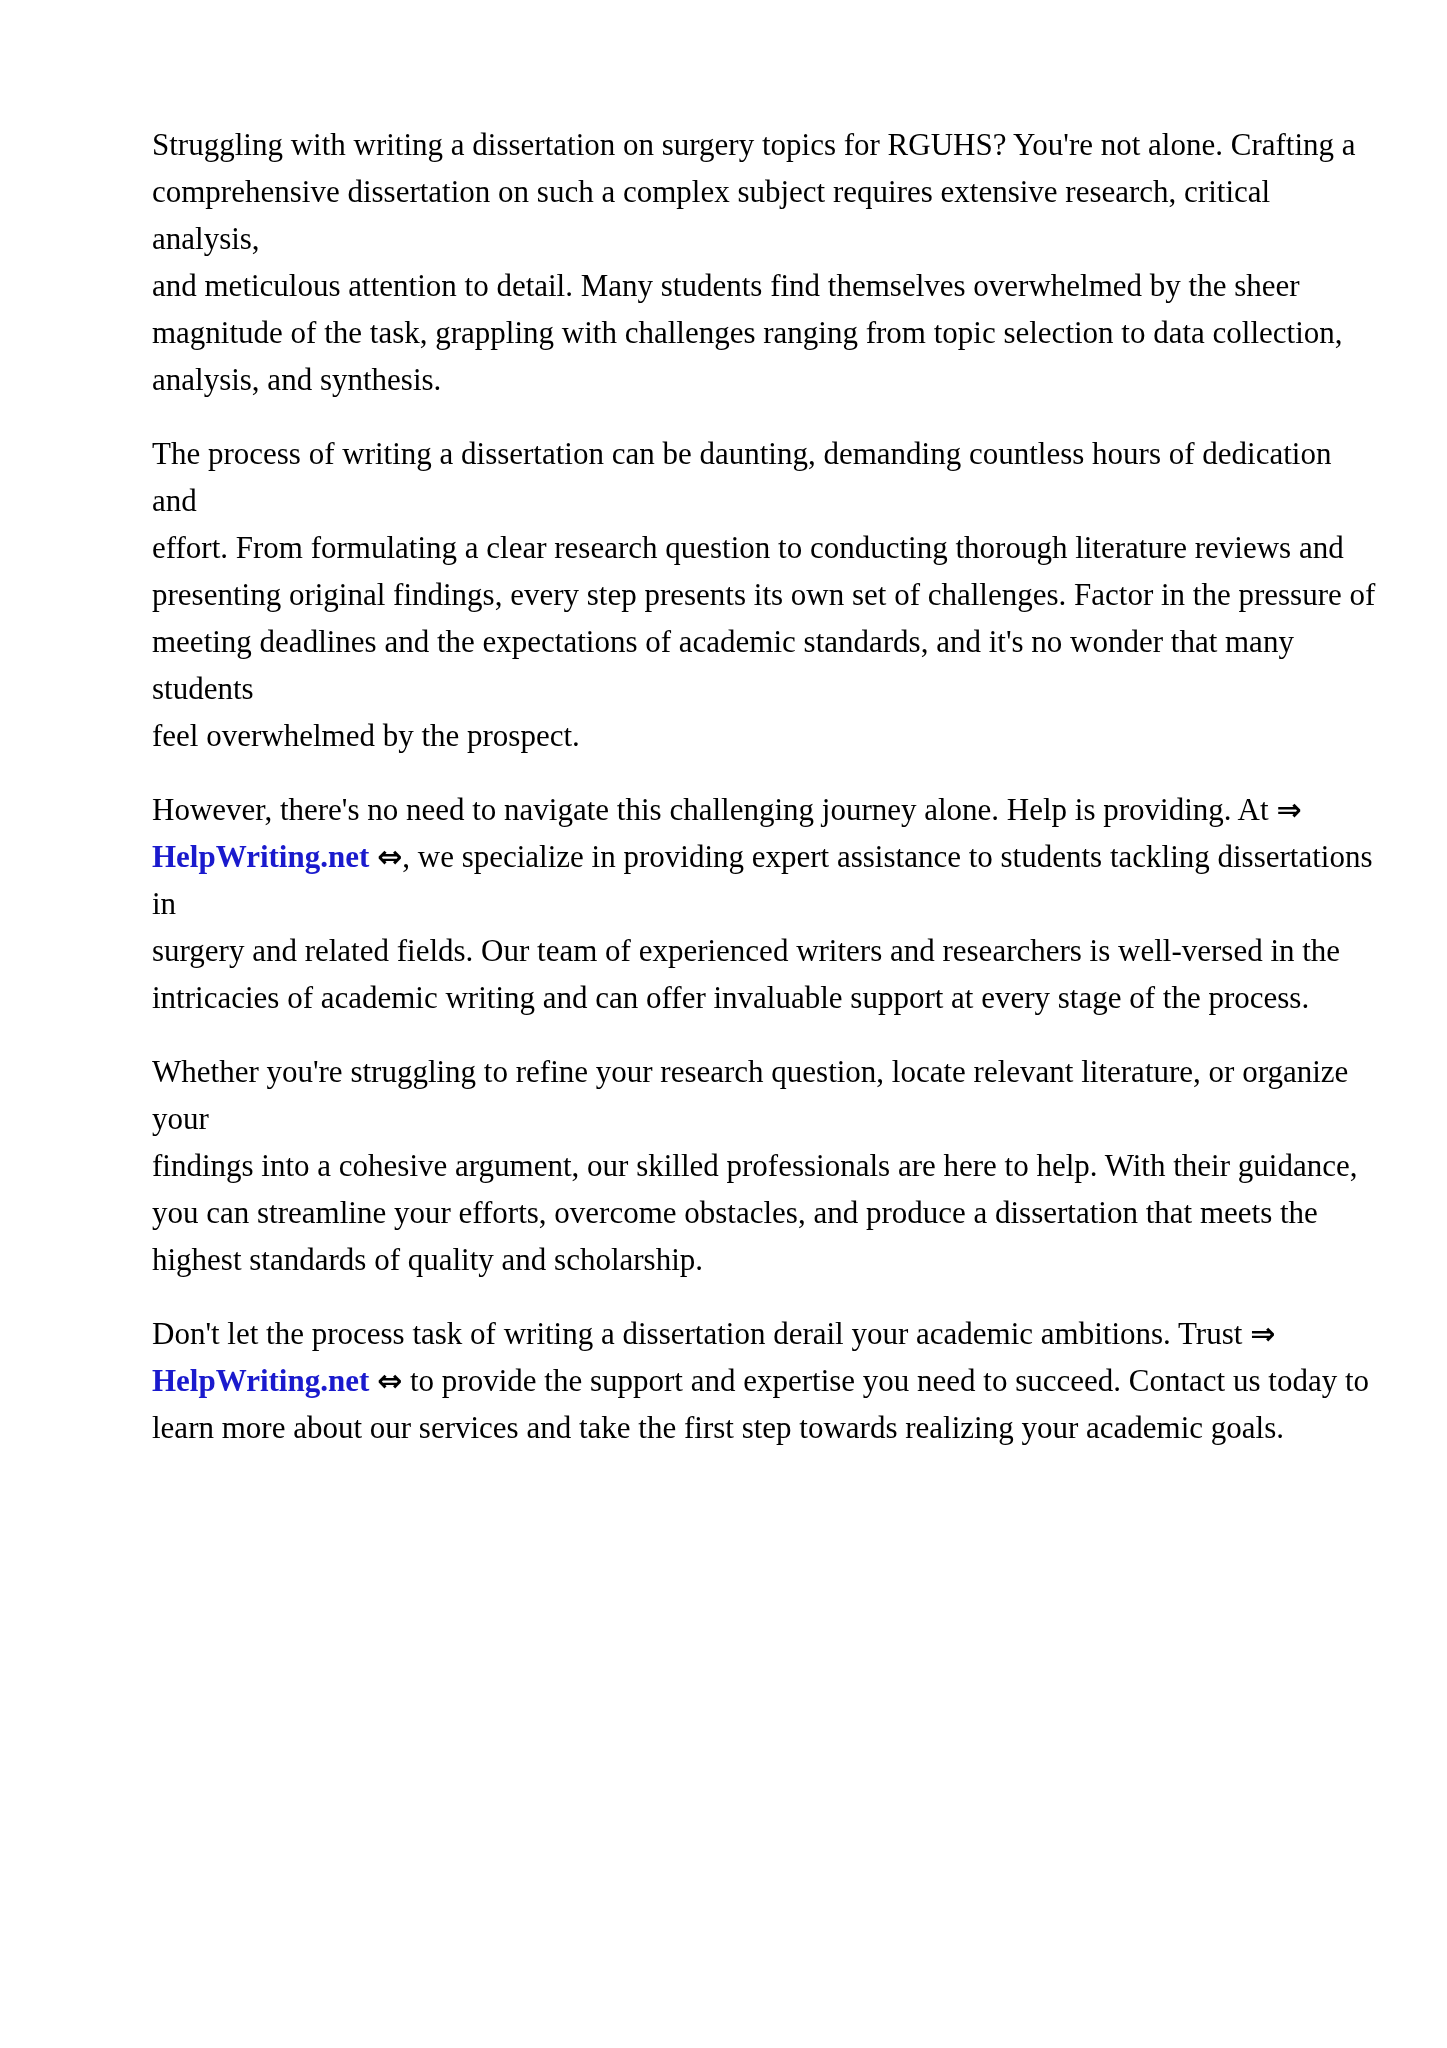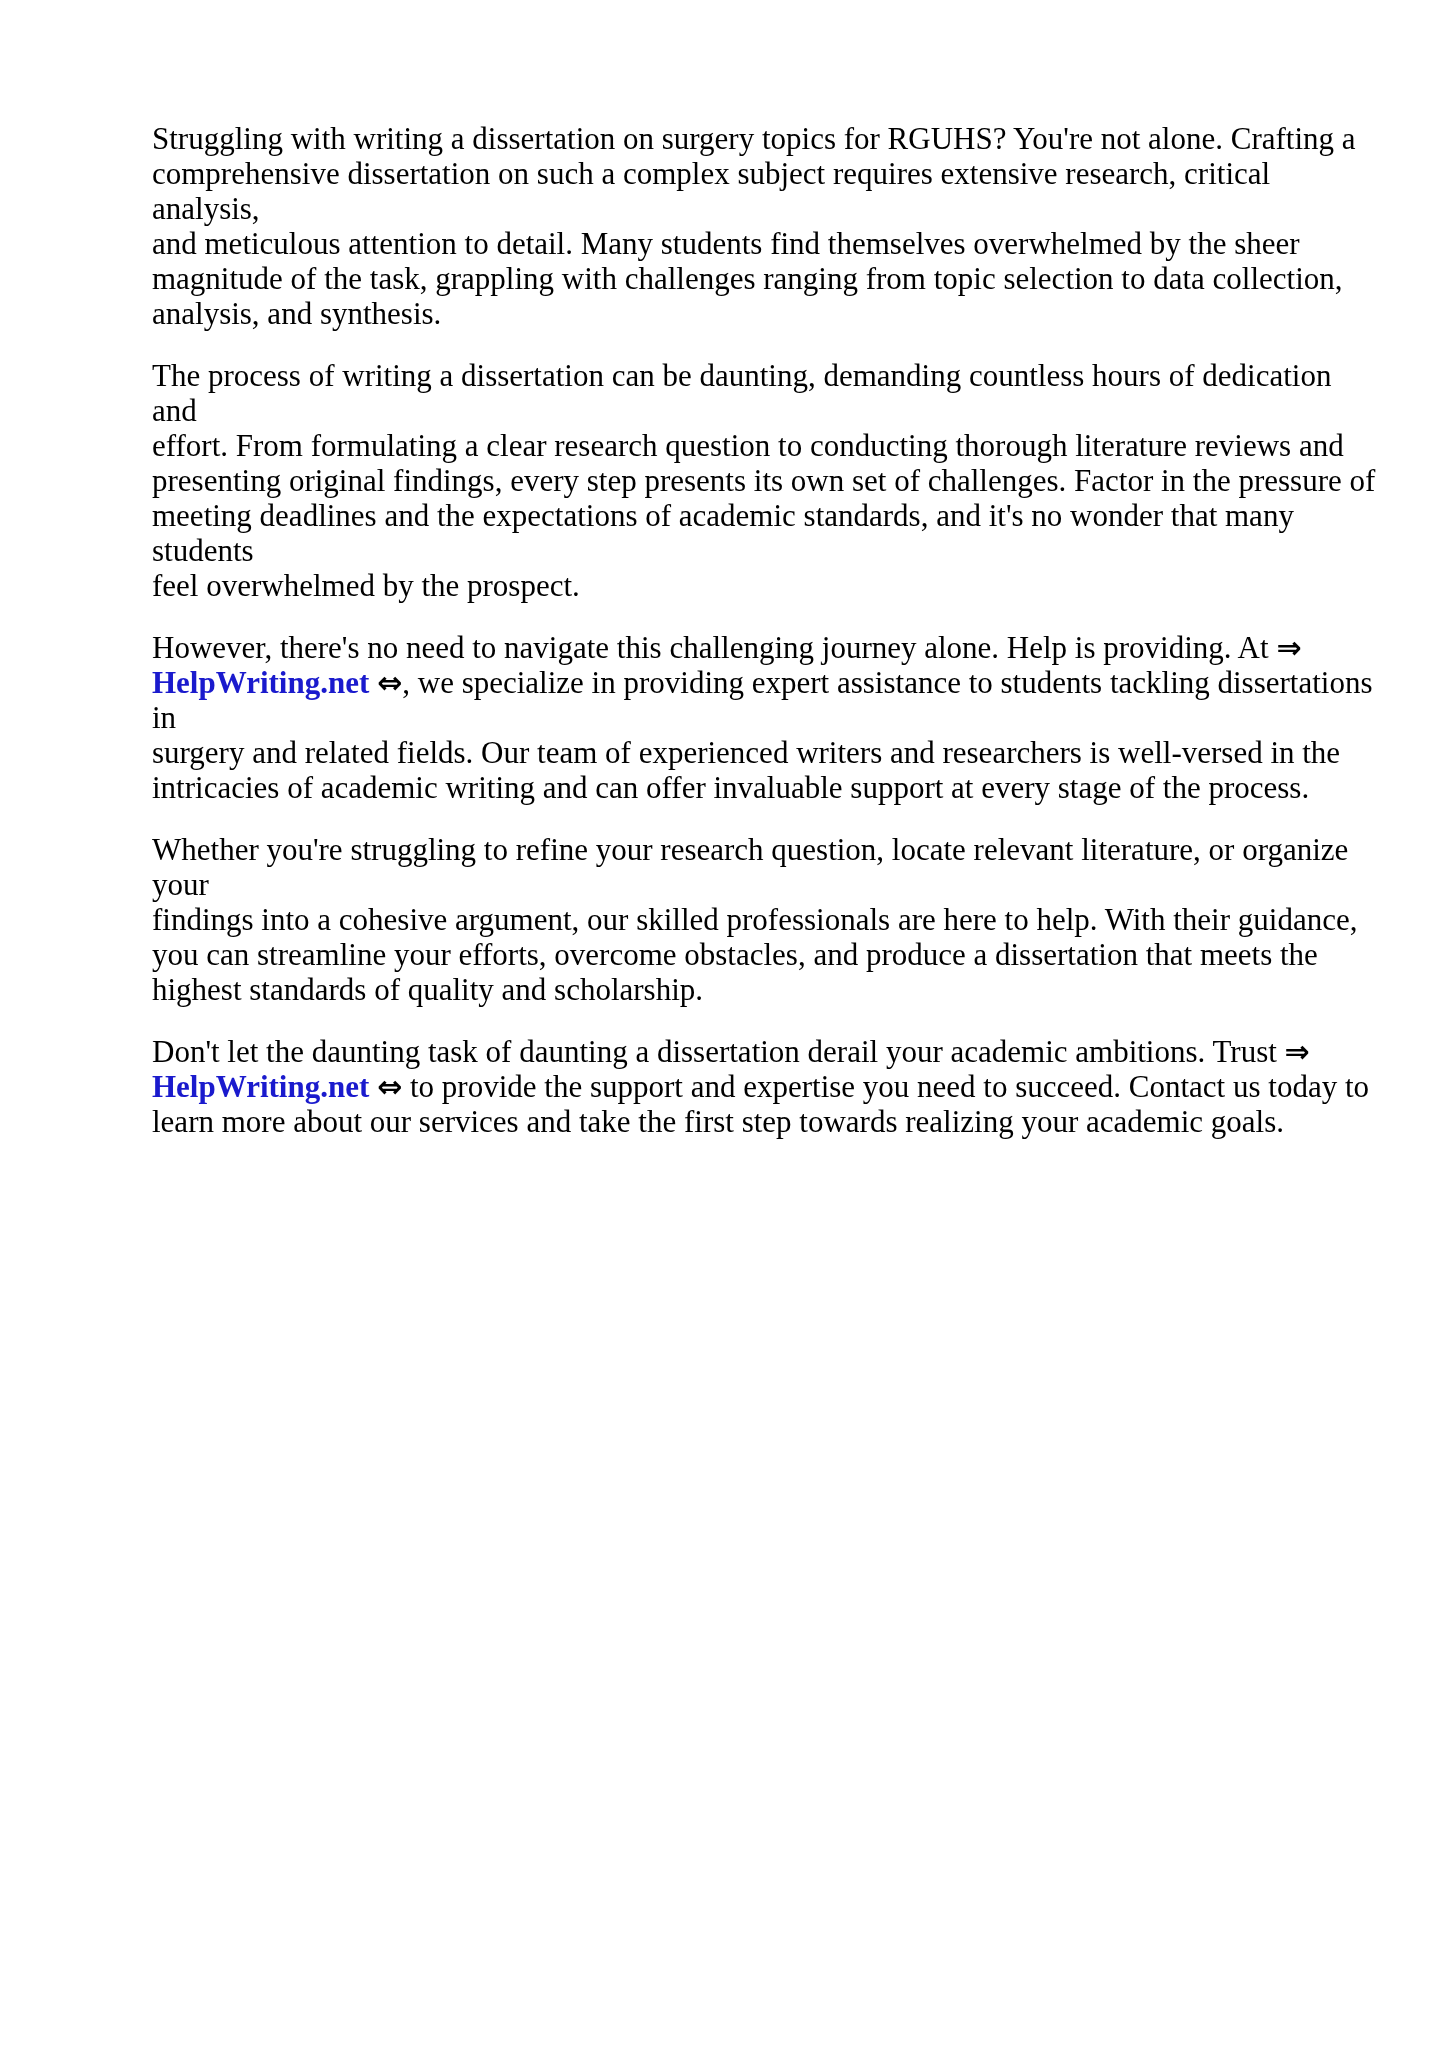--- a/index.html
+++ b/index.html
@@ -15,21 +15,21 @@
     overflow: hidden;
   }
   .doc-page {
     position: absolute;
     left: 152px;
     top: 121px;
     width: 1230px;
   }
   .para {
     font-size: 31px;
-    line-height: 35px;
+    line-height: 47px;
     color: #000000;
     white-space: pre-line;
     margin: 0 0 27px 0;
   }
   .seg-text {
     color: #000000;
   }
   .seg-link {
     color: #1a1acd;
     font-weight: bold;
@@ -59,16 +59,16 @@
 meeting deadlines and the expectations of academic standards, and it's no wonder that many students
 feel overwhelmed by the prospect.</span></p>
     <p class="para"><span class="seg-text">However, there's no need to navigate this challenging journey alone. Help is providing. At </span><span class="seg-arrow">⇒</span><span class="seg-text">
 </span><a class="seg-link">HelpWriting.net</a><span class="seg-text"> </span><span class="seg-arrow">⇔</span><span class="seg-text">, we specialize in providing expert assistance to students tackling dissertations in
 surgery and related fields. Our team of experienced writers and researchers is well-versed in the
 intricacies of academic writing and can offer invaluable support at every stage of the process.</span></p>
     <p class="para"><span class="seg-text">Whether you're struggling to refine your research question, locate relevant literature, or organize your
 findings into a cohesive argument, our skilled professionals are here to help. With their guidance,
 you can streamline your efforts, overcome obstacles, and produce a dissertation that meets the
 highest standards of quality and scholarship.</span></p>
-    <p class="para"><span class="seg-text">Don't let the daunting task of daunting a dissertation derail your academic ambitions. Trust </span><span class="seg-arrow">⇒</span><span class="seg-text">
+    <p class="para"><span class="seg-text">Don't let the process task of writing a dissertation derail your academic ambitions. Trust </span><span class="seg-arrow">⇒</span><span class="seg-text">
 </span><a class="seg-link">HelpWriting.net</a><span class="seg-text"> </span><span class="seg-arrow">⇔</span><span class="seg-text"> to provide the support and expertise you need to succeed. Contact us today to
 learn more about our services and take the first step towards realizing your academic goals.</span></p>
   </div>
 
 </body></html>

